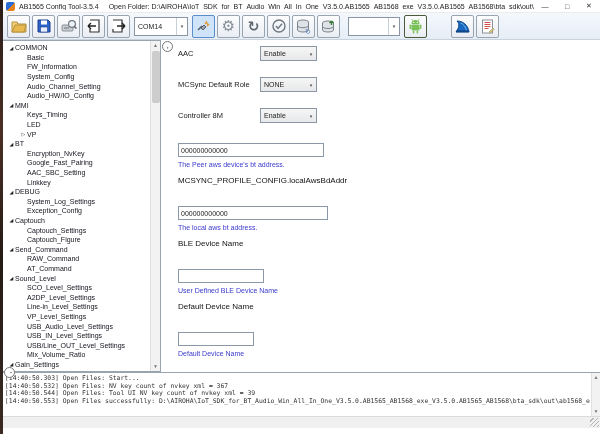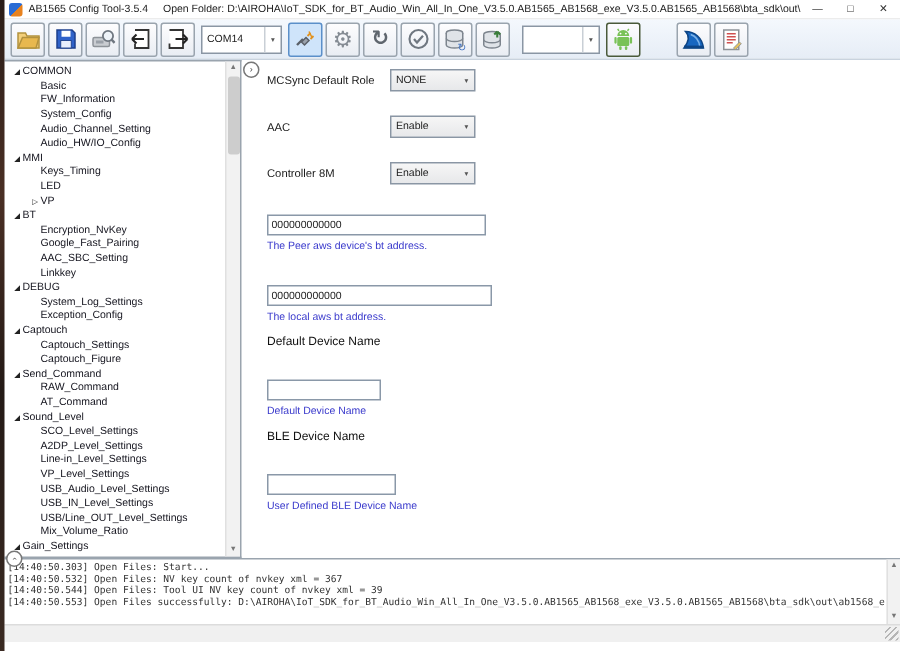--- a/index.html
+++ b/index.html
@@ -381,58 +381,59 @@
         <div class="sb-thumb"></div>
         <div class="sb-arrow">▼</div>
       </div>
     </div>
     <div class="expander-col">
       <div class="round-btn">›</div>
     </div>
     <div class="form-panel">
 
       <div class="combo-row">
+        <div class="lbl">AAC</div>
+        <div class="combo">
+          <span class="val">Enable</span>
+          <span class="arr">▾</span>
+        </div>
+      </div>
+      <div class="combo-row">
         <div class="lbl">MCSync Default Role</div>
         <div class="combo">
           <span class="val">NONE</span>
-          <span class="arr">▾</span>
-        </div>
-      </div>
-      <div class="combo-row">
-        <div class="lbl">AAC</div>
-        <div class="combo">
-          <span class="val">Enable</span>
           <span class="arr">▾</span>
         </div>
       </div>
       <div class="combo-row">
         <div class="lbl">Controller 8M</div>
         <div class="combo">
           <span class="val">Enable</span>
           <span class="arr">▾</span>
         </div>
       </div>
 
       <div class="field-block" style="margin-top:8px">
         <input class="field-input" style="width: 146px;" value="000000000000">
         <div class="field-hint">The Peer aws device's bt address.</div>
       </div>
       <div class="field-block">
+        <div class="field-label">MCSYNC_PROFILE_CONFIG.localAwsBdAddr</div>
         <input class="field-input" style="width: 150px;" value="000000000000">
         <div class="field-hint">The local aws bt address.</div>
+      </div>
+      <div class="field-block">
+        <div class="field-label">BLE Device Name</div>
+        <input class="field-input" style="width: 86px;" value="">
+        <div class="field-hint">User Defined BLE Device Name</div>
       </div>
       <div class="field-block">
         <div class="field-label">Default Device Name</div>
         <input class="field-input" style="width: 76px;" value="">
         <div class="field-hint">Default Device Name</div>
-      </div>
-      <div class="field-block">
-        <div class="field-label">BLE Device Name</div>
-        <input class="field-input" style="width: 86px;" value="">
-        <div class="field-hint">User Defined BLE Device Name</div>
       </div>
     </div>
   </div>
 
   <div class="log-area">
     <div class="round-btn" style="transform:rotate(-90deg)">›</div>
     <div id="log-lines">
         <div class="log-line">[14:40:50.303] Open Files: Start...</div>
         <div class="log-line">[14:40:50.532] Open Files: NV key count of nvkey xml = 367</div>
         <div class="log-line">[14:40:50.544] Open Files: Tool UI NV key count of nvkey xml = 39</div>

